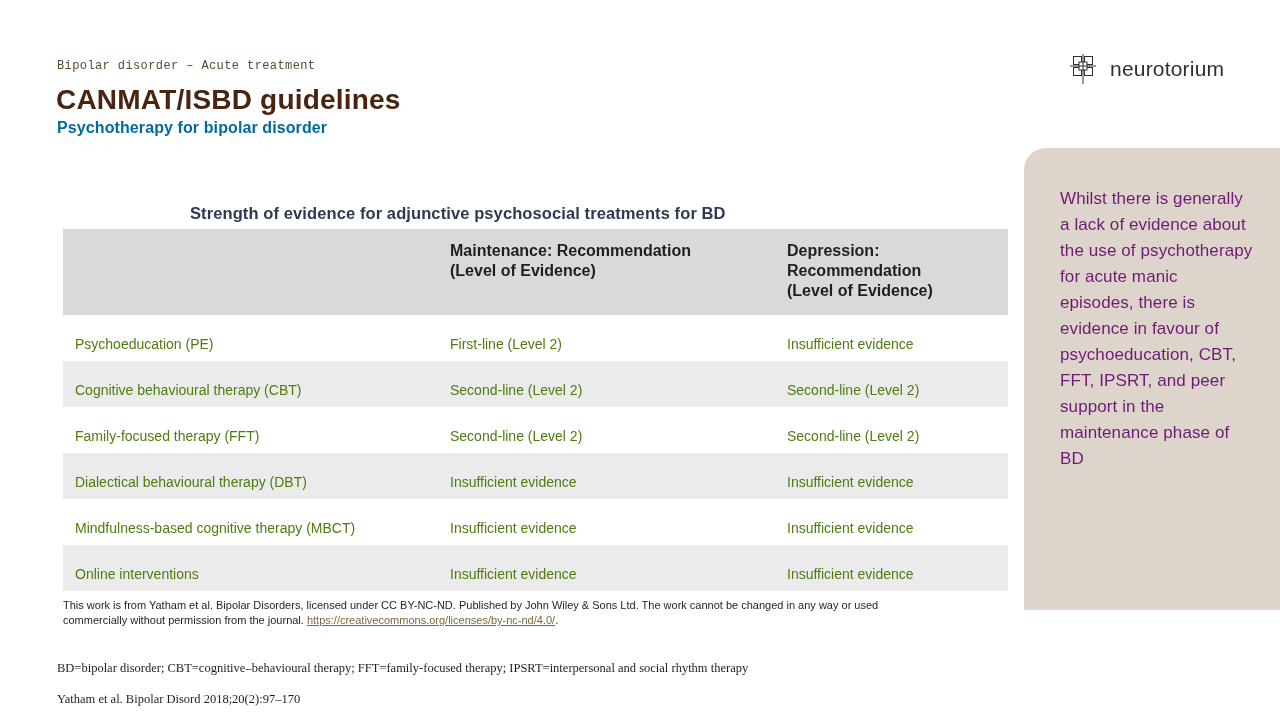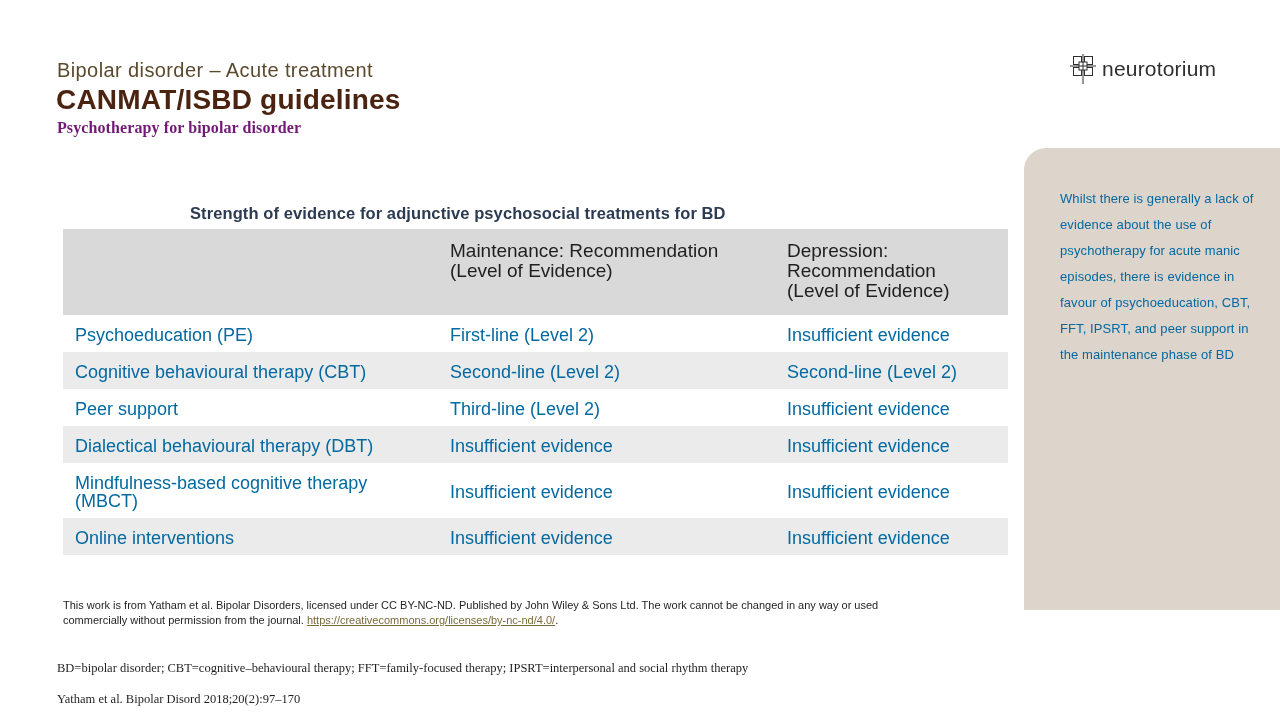--- a/index.html
+++ b/index.html
@@ -11,53 +11,52 @@
     background: #ffffff;
     font-family: "Liberation Sans", sans-serif;
     overflow: hidden;
   }
 
   
   .eyebrow {
     position: absolute;
     left: 57px;
     top: 59px;
-    font-family: Liberation Sans, sans-serif;
-    font-size: 20px;
+    font-family: Liberation Mono, monospace;
+    font-size: 12px;
     color: #5a4a2f;
     letter-spacing: 0.4px;
   }
   .main-title {
     position: absolute;
     left: 56px;
     top: 84px;
     font-size: 28px;
     font-weight: bold;
     color: #4a2410;
     letter-spacing: 0.2px;
   }
   .sub-title {
     position: absolute;
     left: 57px;
     top: 119px;
     font-size: 16px;
     font-weight: bold;
-    color: #701a75;
+    color: #0369a1;
     letter-spacing: 0.1px;
-    font-family: Liberation Serif, serif;
   }
 
   
   .brand {
     position: absolute;
     left: 1070px;
     top: 54px;
     display: flex;
     align-items: center;
-    gap: 6px;
+    gap: 14px;
   }
   .brand-mark {
     width: 26px;
     height: 30px;
     position: relative;
   }
   .brand-name {
     font-size: 21px;
     color: #2f2f2f;
     letter-spacing: 0.2px;
@@ -68,23 +67,23 @@
     position: absolute;
     left: 1024px;
     top: 148px;
     width: 256px;
     height: 462px;
     background: #ddd4cb;
     border-top-left-radius: 22px;
     padding: 38px 24px 20px 36px;
   }
   .callout-text {
-    font-size: 13px;
+    font-size: 17px;
     line-height: 26px;
-    color: #0369a1;
+    color: #701a75;
     letter-spacing: 0.1px;
   }
 
   
   .table-title {
     position: absolute;
     left: 190px;
     top: 204px;
     font-size: 16.5px;
     font-weight: bold;
@@ -96,32 +95,32 @@
     position: absolute;
     left: 63px;
     top: 229px;
     width: 945px;
     border-collapse: collapse;
     table-layout: fixed;
   }
   .ev-table th {
     background: #d9d9d9;
     text-align: left;
-    font-size: 19px;
-    font-weight: normal;
+    font-size: 16px;
+    font-weight: bold;
     color: #1f1f1f;
     padding: 12px 10px 14px 12px;
     vertical-align: top;
     line-height: 20px;
     border: none;
   }
   .ev-table td {
-    font-size: 18px;
-    color: #0369a1;
-    padding: 11px 10px 8px 12px;
+    font-size: 14px;
+    color: #4d7c0f;
+    padding: 20px 10px 8px 12px;
     height: 29px;
     border: none;
     line-height: 18px;
   }
   .ev-table tbody tr:nth-child(even) { background: #ebebeb; }
   .ev-table tbody tr:nth-child(odd) { background: #ffffff; }
   .col-treat { width: 375px; }
   .col-maint { width: 337px; }
   .col-dep   { width: 233px; }
 
@@ -213,23 +212,23 @@
       <td>Psychoeducation (PE)</td>
       <td>First-line (Level 2)</td>
       <td>Insufficient evidence</td>
     </tr>
     <tr>
       <td>Cognitive behavioural therapy (CBT)</td>
       <td>Second-line (Level 2)</td>
       <td>Second-line (Level 2)</td>
     </tr>
     <tr>
-      <td>Peer support</td>
-      <td>Third-line (Level 2)</td>
-      <td>Insufficient evidence</td>
+      <td>Family-focused therapy (FFT)</td>
+      <td>Second-line (Level 2)</td>
+      <td>Second-line (Level 2)</td>
     </tr>
     <tr>
       <td>Dialectical behavioural therapy (DBT)</td>
       <td>Insufficient evidence</td>
       <td>Insufficient evidence</td>
     </tr>
     <tr>
       <td>Mindfulness-based cognitive therapy (MBCT)</td>
       <td>Insufficient evidence</td>
       <td>Insufficient evidence</td>

